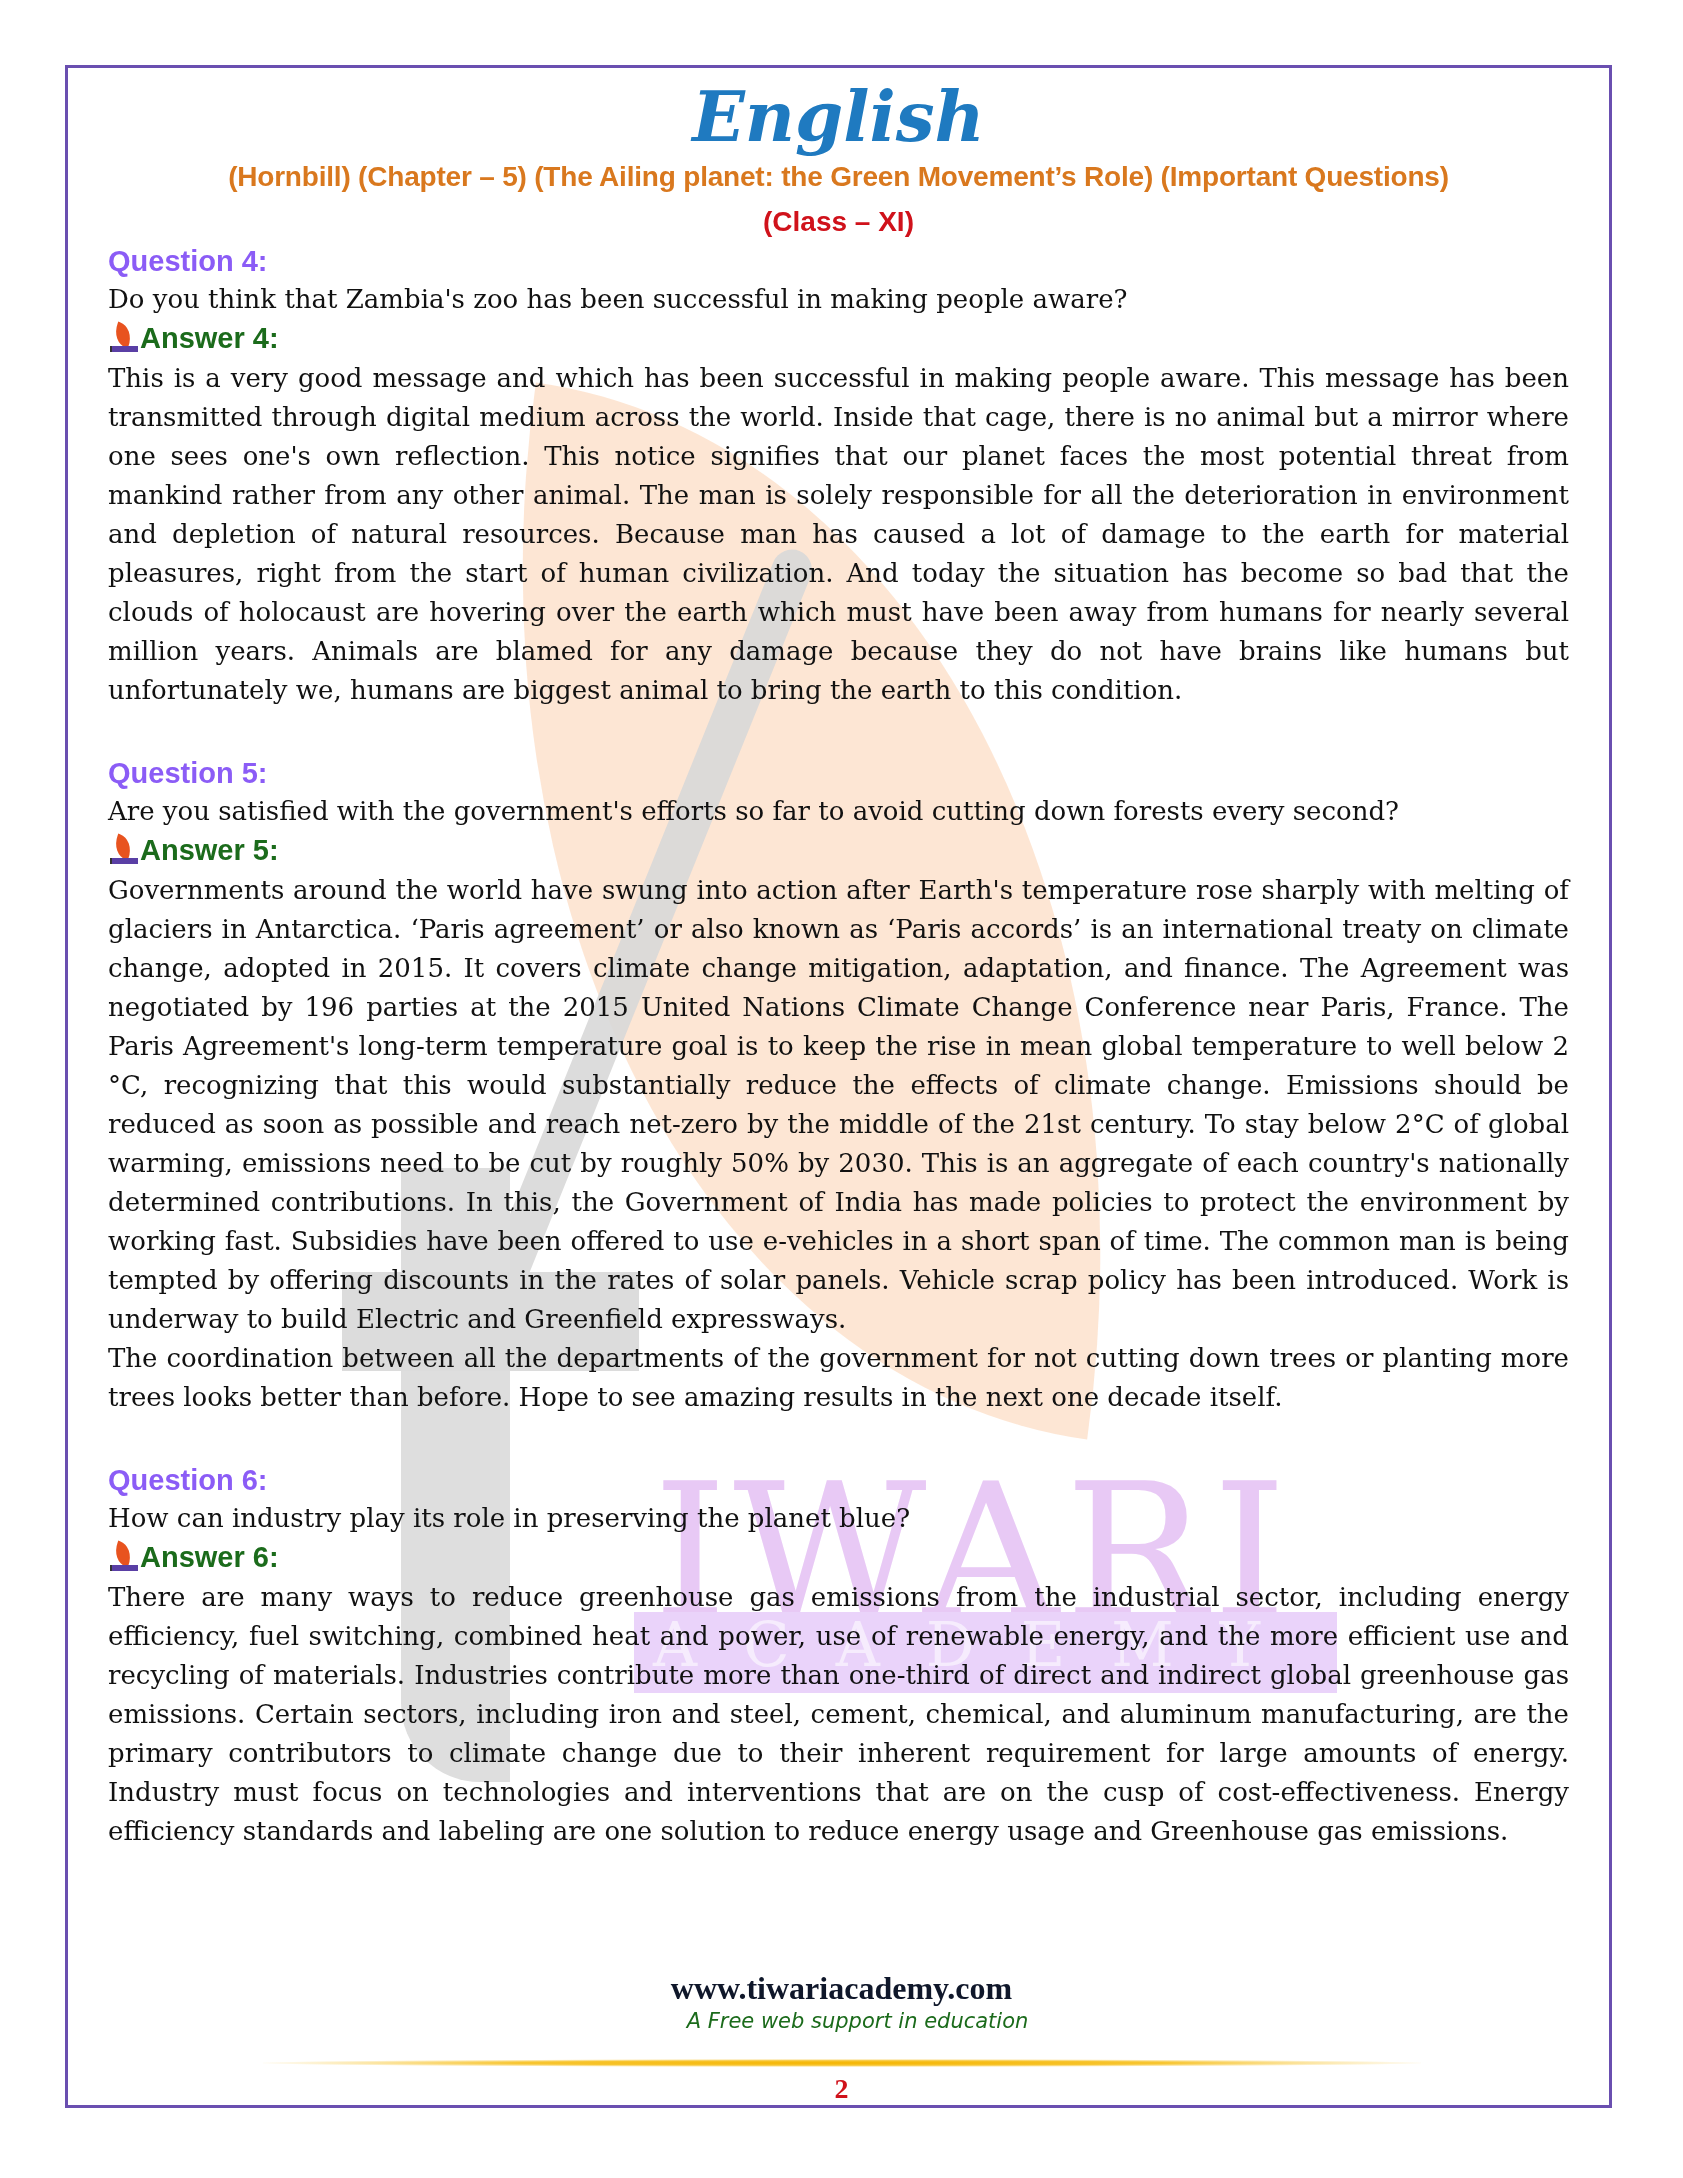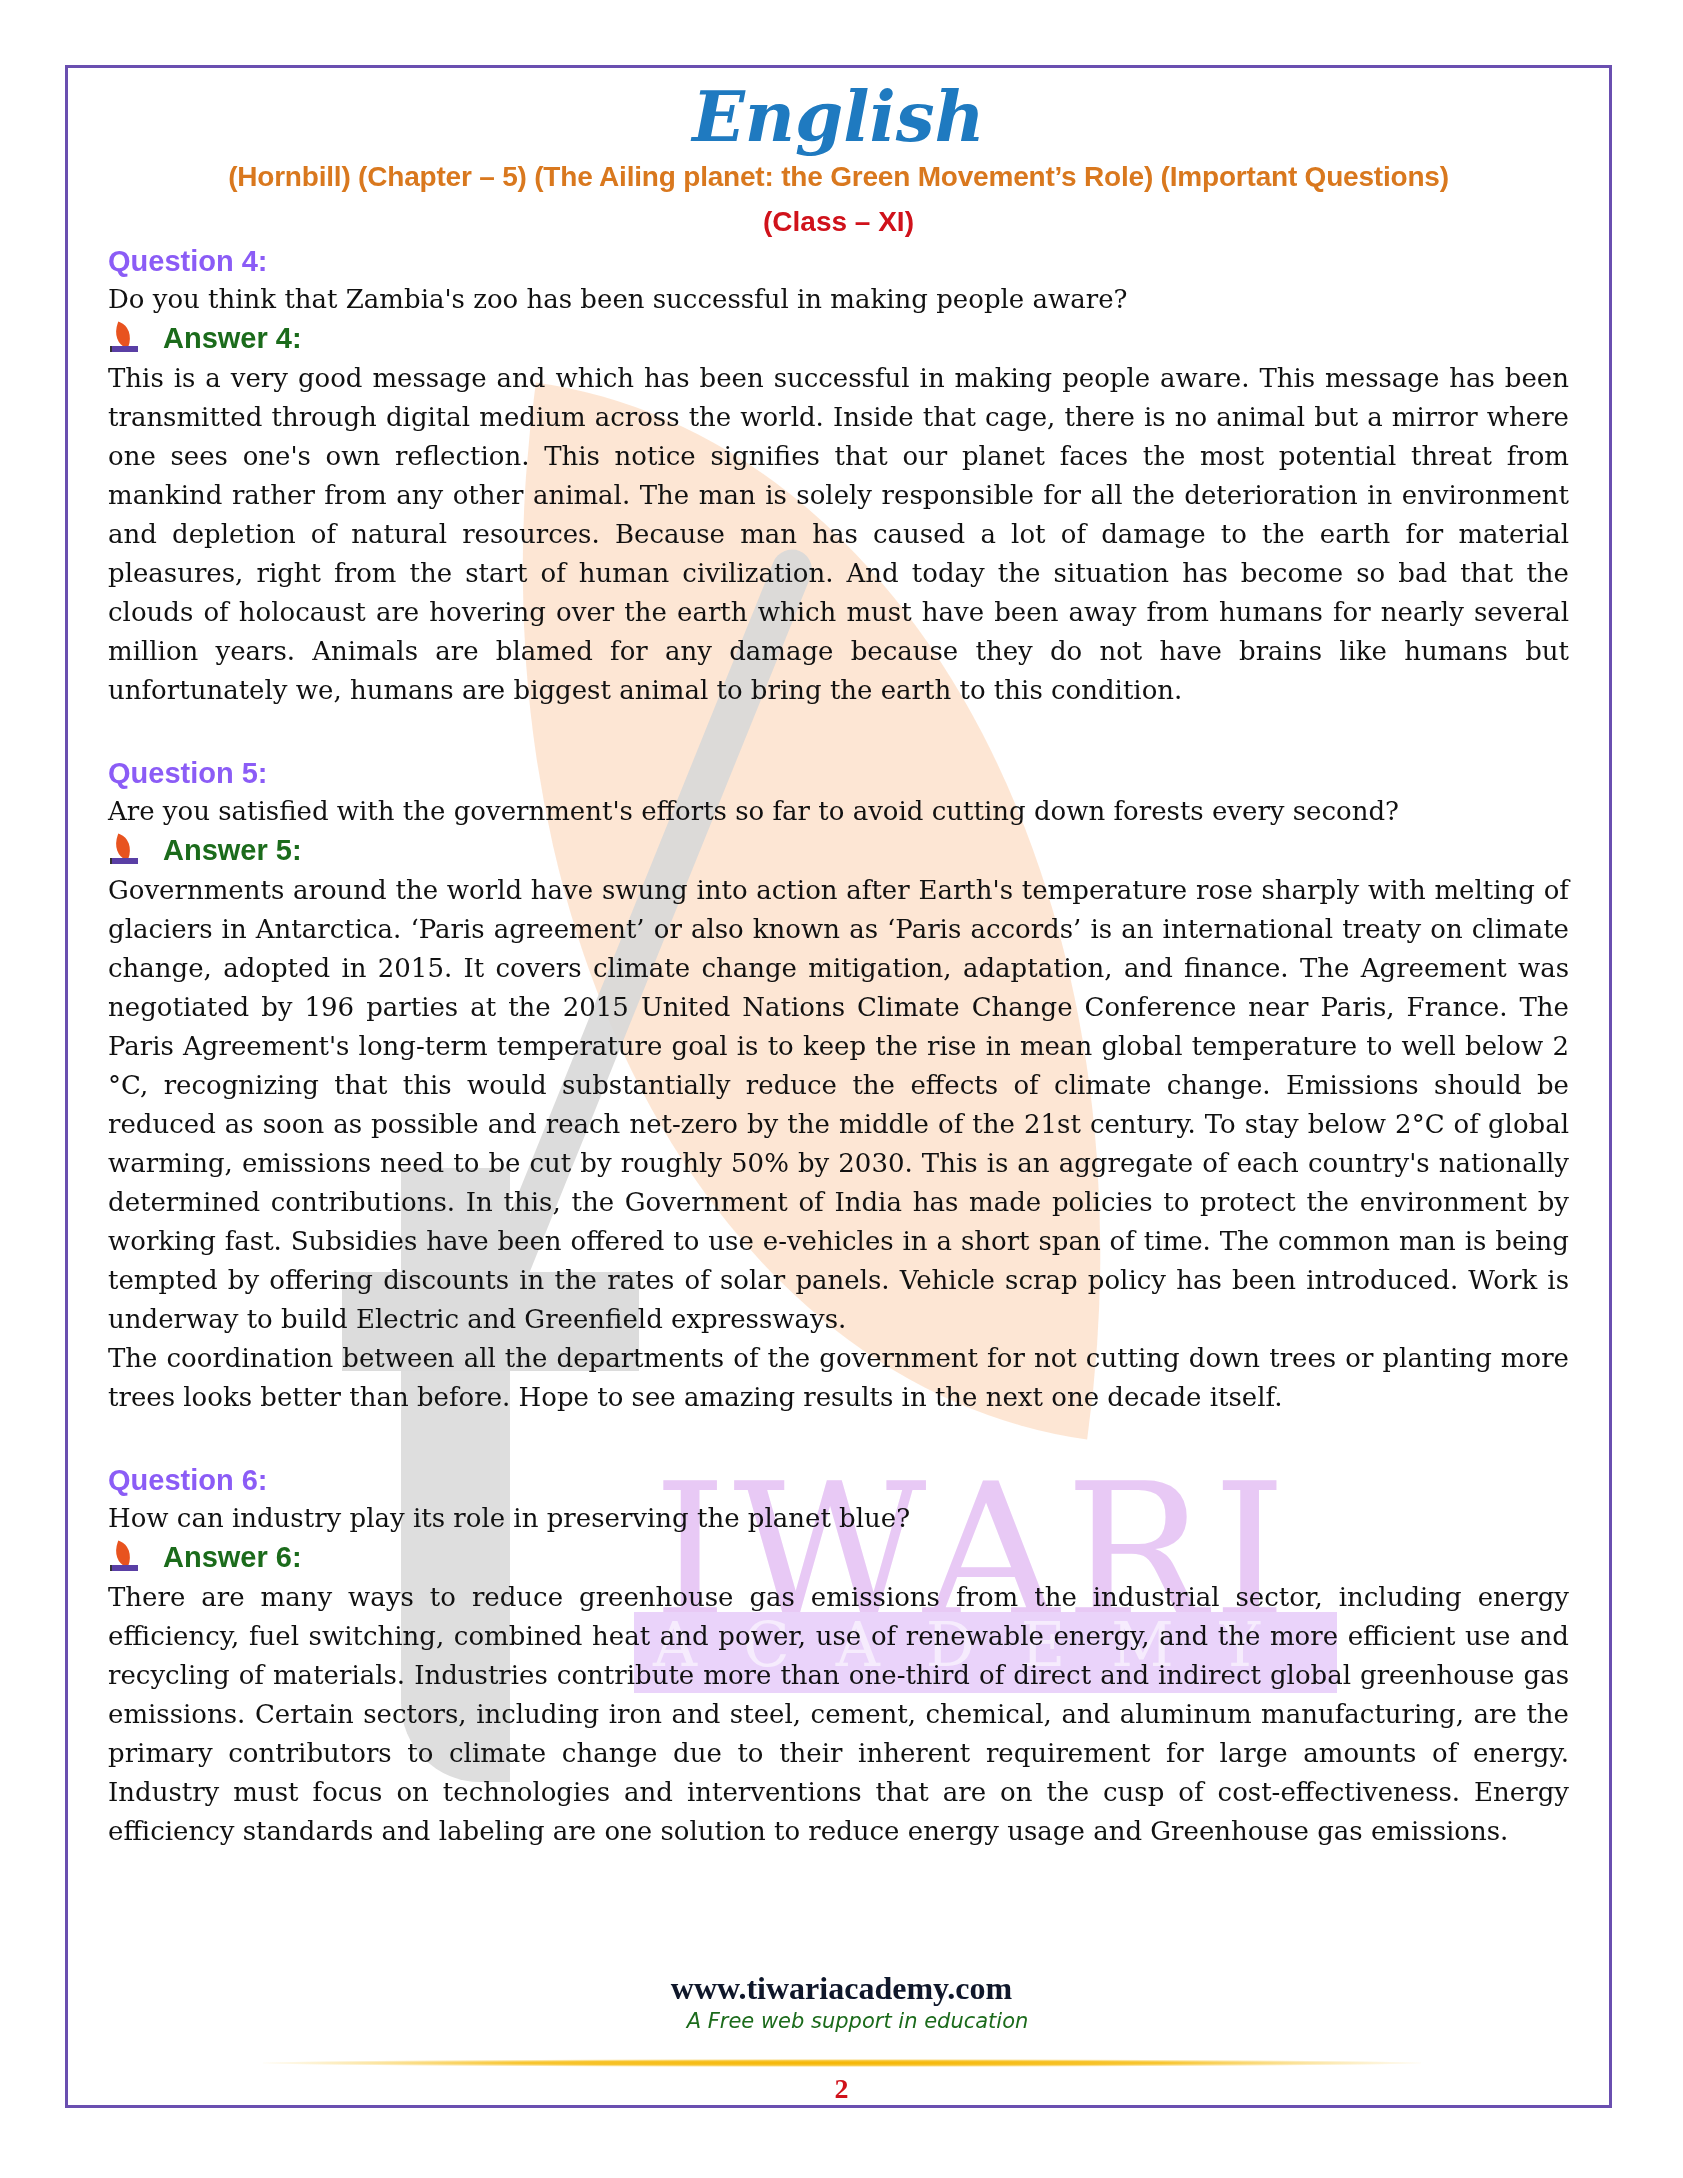--- a/index.html
+++ b/index.html
@@ -61,21 +61,21 @@
     .qa { margin-top: 4px; }
     .q-label {
       font-family: "Liberation Sans", sans-serif; font-weight: bold;
       font-size: 29px; color: #8b5cf6; line-height: 38px;
     }
     .q-text, .a-text {
       font-family: "DejaVu Serif", serif; font-size: 26px; color: #111;
       line-height: 39px;
     }
     .a-text { text-align: justify; }
-    .a-label-row { display: flex; align-items: center; height: 40px; gap: 23px; }
+    .a-label-row { display: flex; align-items: center; height: 40px; }
     .a-label {
       font-family: "Liberation Sans", sans-serif; font-weight: bold;
       font-size: 29px; color: #1b6b1b;
     }
     .pen-icon { display: inline-block; width: 30px; height: 30px; position: relative; margin-right: 2px; }
     .pen-icon .feather {
       position: absolute; left: 6px; top: 0; width: 18px; height: 22px;
       background: #e8531f; border-radius: 0 90% 0 90%; transform: rotate(20deg);
     }
     .pen-icon .base {

